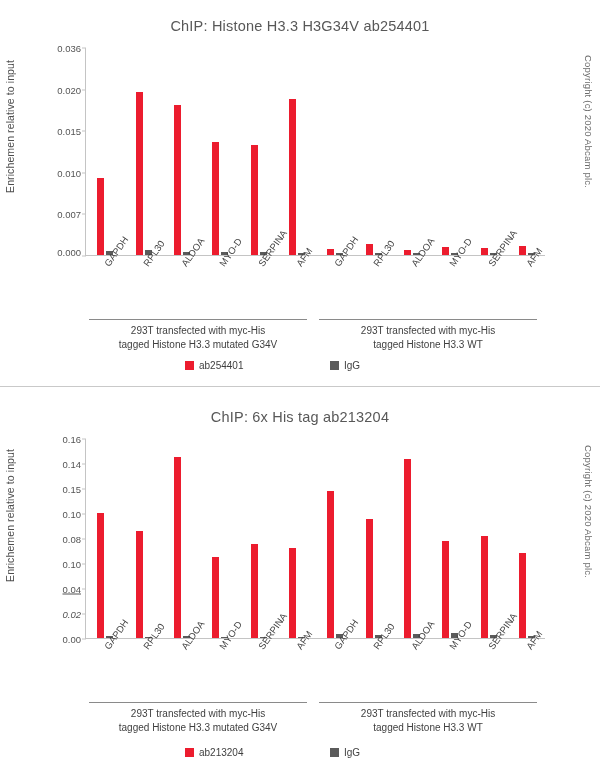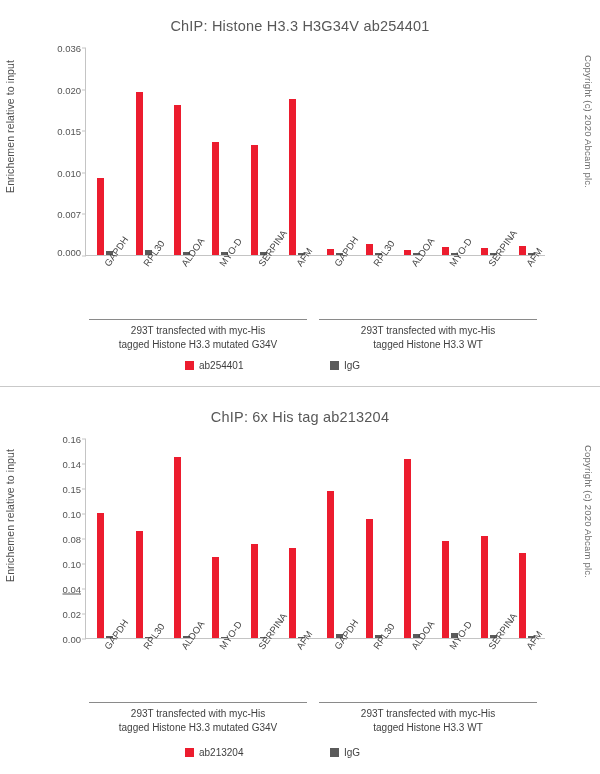--- a/index.html
+++ b/index.html
@@ -194,21 +194,21 @@
     </div>
   </div>
 
   <div class="panel bottom">
     <div class="chart-title" style="top:22px;">ChIP: 6x His tag  ab213204</div>
     <div class="copyright" style="top:58px;">Copyright (c) 2020 Abcam plc.</div>
     <div class="ylabel" style="top:62px;">Enrichemen relative to input</div>
     <div class="plot" id="plot1" style="left:85px; top:52px; width:460px; height:200px;">
         <div class="ytick" style="top: 200px;">0.00</div>
         <div class="ytickmark" style="top: 200px;"></div>
-        <div class="ytick" style="top: 175px;">0.02</div>
+        <div class="ytick" style="top: 175px; font-style: italic;">0.02</div>
         <div class="ytickmark" style="top: 175px;"></div>
         <div class="ytick" style="top: 150px; text-decoration: underline;">0.04</div>
         <div class="ytickmark" style="top: 150px;"></div>
         <div class="ytick" style="top: 125px;">0.10</div>
         <div class="ytickmark" style="top: 125px;"></div>
         <div class="ytick" style="top: 100px;">0.08</div>
         <div class="ytickmark" style="top: 100px;"></div>
         <div class="ytick" style="top: 75px;">0.10</div>
         <div class="ytickmark" style="top: 75px;"></div>
         <div class="ytick" style="top: 50px;">0.15</div>

